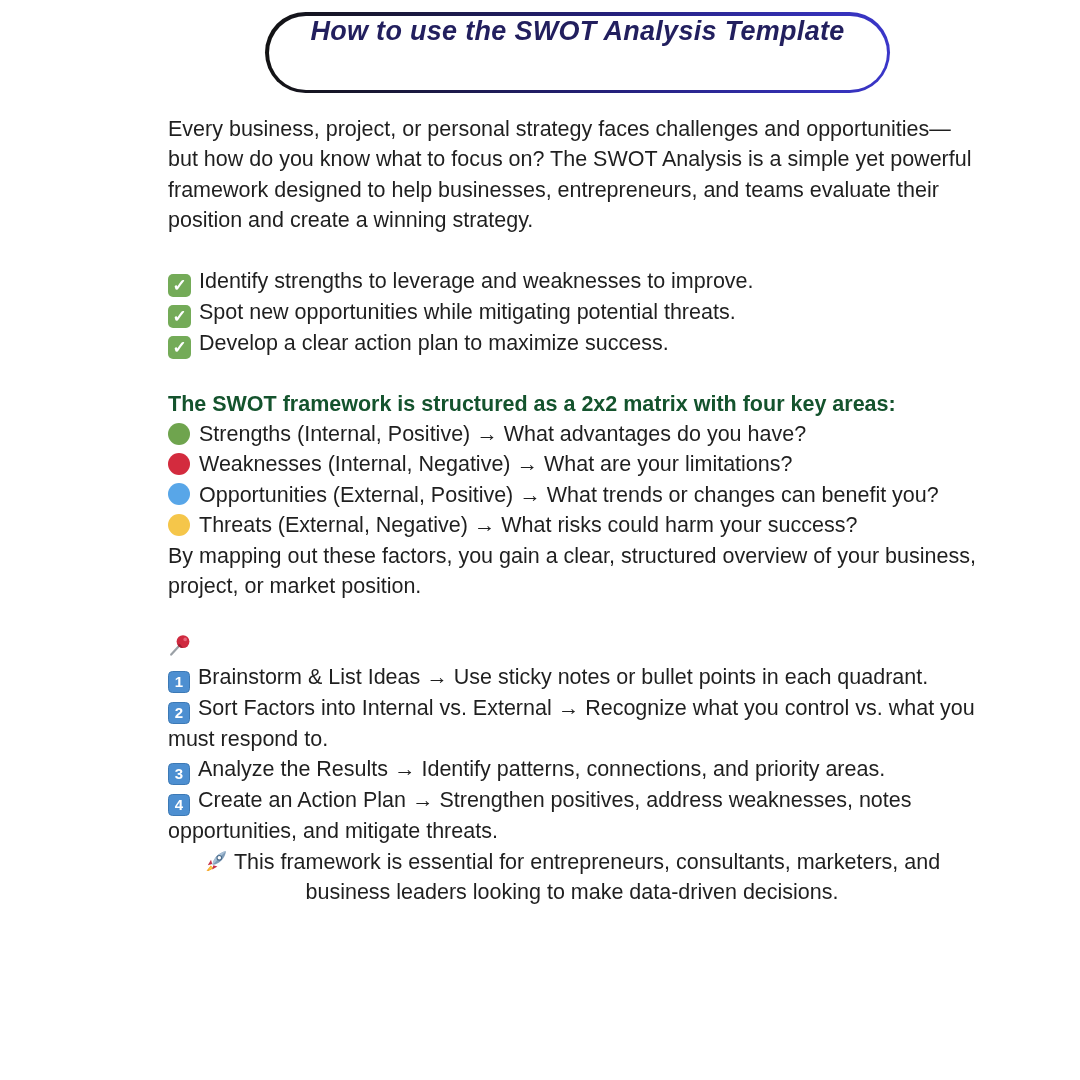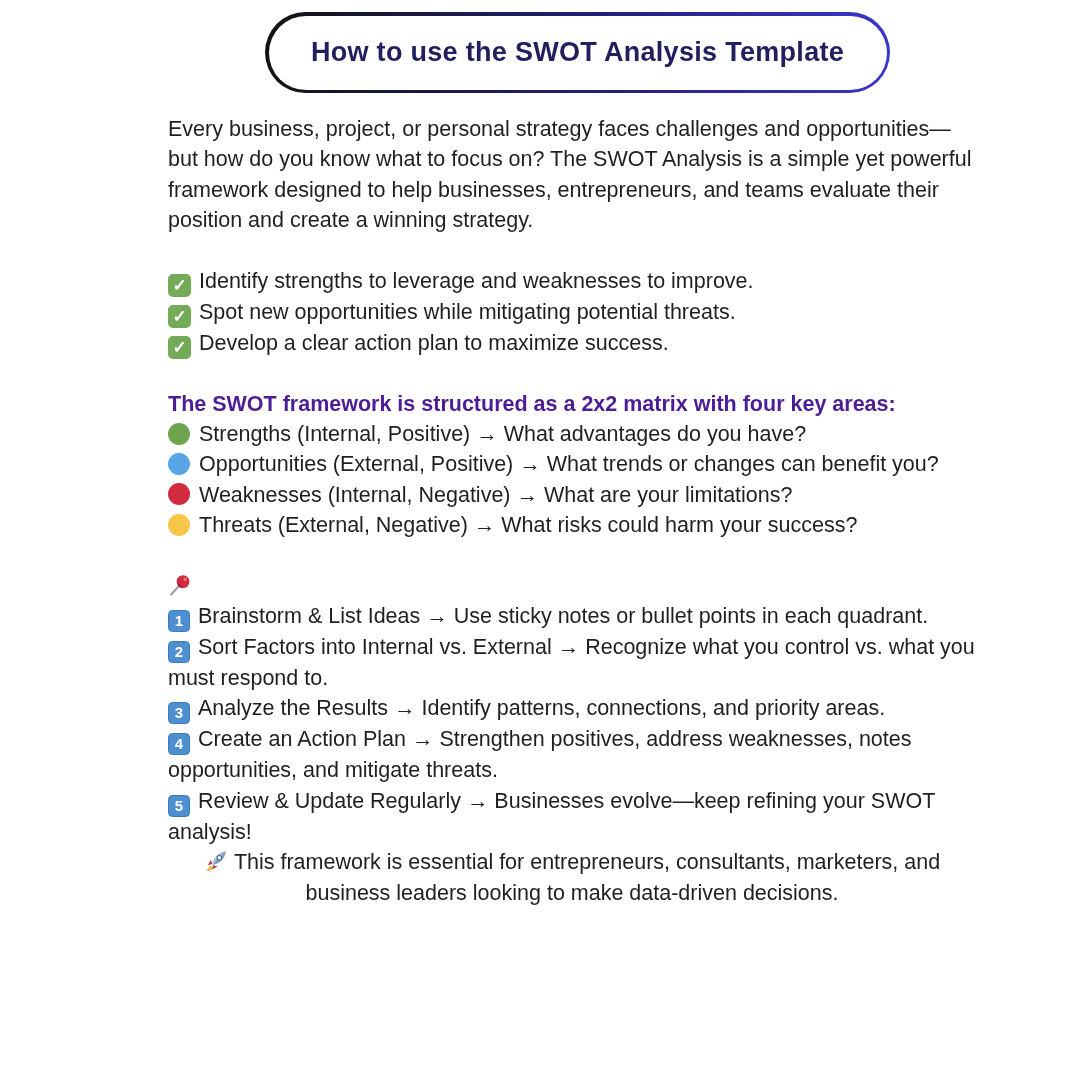--- a/index.html
+++ b/index.html
@@ -17,38 +17,38 @@
     width: 625px; height: 81px;
     margin: 12px 0 0 265px;
     padding: 3.5px;
     border-radius: 44px;
     background: linear-gradient(90deg, #131313 0%, #24207a 55%, #3a36c9 100%);
   }
   .title-pill-inner {
     width: 100%; height: 100%;
     background: #ffffff;
     border-radius: 40px;
-    display: flex; align-items: center; justify-content: center;
+    display: flex; justify-content: center; font-style: italic;
   }
   .title-text {
     font-size: 27px; font-weight: 700; letter-spacing: 0.3px;
     color: #221f5e;
   }
 
   
   .content {
     width: 808px;
     margin: 21px 0 16px 168px;
     font-size: 21.5px;
     line-height: 30.4px;
   }
   .content p { margin: 0; }
   .mt { margin-top: 30px; }
   .mt-sm { margin-top: 28px; text-align: center; }
-  .bold { font-weight: 700; color: #4c1d95; }
+  .bold { font-weight: 700; color: #14532d; }
 
   
   .check {
     display: inline-block; width: 23px; height: 23px;
     background: #74ab58; border-radius: 5px;
     color: #ffffff; font-size: 17px; font-weight: 700;
     text-align: center; line-height: 23px;
     margin-right: 8px; vertical-align: -3px;
   }
 
@@ -92,38 +92,38 @@
 
     <div class="mt">
       <p><span class="check">✓</span><span>Identify strengths to leverage and weaknesses to improve.</span></p>
       <p><span class="check">✓</span><span>Spot new opportunities while mitigating potential threats.</span></p>
       <p><span class="check">✓</span><span>Develop a clear action plan to maximize success.</span></p>
     </div>
 
     <div class="mt">
       <p class="bold">The SWOT framework is structured as a 2x2 matrix with four key areas:</p>
       <p><span class="dot dot-green"></span><span>Strengths (Internal, Positive) → What advantages do you have?</span></p>
+      <p><span class="dot dot-red"></span><span>Weaknesses (Internal, Negative) → What are your limitations?</span></p>
       <p><span class="dot dot-blue"></span><span>Opportunities (External, Positive) → What trends or changes can benefit you?</span></p>
-      <p><span class="dot dot-red"></span><span>Weaknesses (Internal, Negative) → What are your limitations?</span></p>
       <p><span class="dot dot-yellow"></span><span>Threats (External, Negative) → What risks could harm your success?</span></p>
     </div>
 
+    <p class="mt">By mapping out these factors, you gain a clear, structured overview of your business, project, or market position.</p>
 
     <div class="mt">
       <p class="bold"><svg class="inline-icon" width="24" height="24" viewBox="0 0 24 24">
             <path d="M3.2 21.6 L11.5 12.5" stroke="#9aa0a6" stroke-width="2.2" stroke-linecap="round" fill="none"></path>
             <circle cx="15" cy="8.6" r="6.4" fill="#cf2a3f"></circle>
             <path d="M9.5 11.5 A6.4 6.4 0 0 0 15 15 L12 11 Z" fill="#9c1f31"></path>
             <circle cx="17.2" cy="6.4" r="1.8" fill="#e9637a"></circle>
           </svg></p>
       <p><span class="keycap">1</span><span>Brainstorm &amp; List Ideas → Use sticky notes or bullet points in each quadrant.</span></p>
       <p><span class="keycap">2</span><span>Sort Factors into Internal vs. External → Recognize what you control vs. what you must respond to.</span></p>
       <p><span class="keycap">3</span><span>Analyze the Results → Identify patterns, connections, and priority areas.</span></p>
       <p><span class="keycap">4</span><span>Create an Action Plan → Strengthen positives, address weaknesses, notes opportunities, and mitigate threats.</span></p>
-      <p><span class="keycap">5</span><span>Review &amp; Update Regularly → Businesses evolve—keep refining your SWOT analysis!</span></p>
     </div>
 
     <p class="mt-sm"><svg class="inline-icon" width="24" height="24" viewBox="0 0 24 24">
           <path d="M2.5 21.8 L6.8 16.5 L9.5 19.2 L4.5 22 Z" fill="#f6a623"></path>
           <path d="M4.2 21 L7 17.5 L8.6 19 Z" fill="#fcd34d"></path>
           <path d="M8.2 15 L3.8 16.2 L7 10.8 Z" fill="#c6304a"></path>
           <path d="M9.3 16.2 L8.2 20.6 L13.4 17.4 Z" fill="#c6304a"></path>
           <path d="M8.5 15.8 C9 9.5 15 3.2 22 2.2 C21.2 9.2 15 15.2 8.5 15.8 Z" fill="#7f9cb8"></path>
           <path d="M8.5 15.8 C9 9.5 15 3.2 22 2.2 C18 6 13 11.5 8.5 15.8 Z" fill="#a7bfd6"></path>
           <circle cx="15.3" cy="8.8" r="2.3" fill="#ffffff" stroke="#4a6b8a" stroke-width="1.1"></circle>

